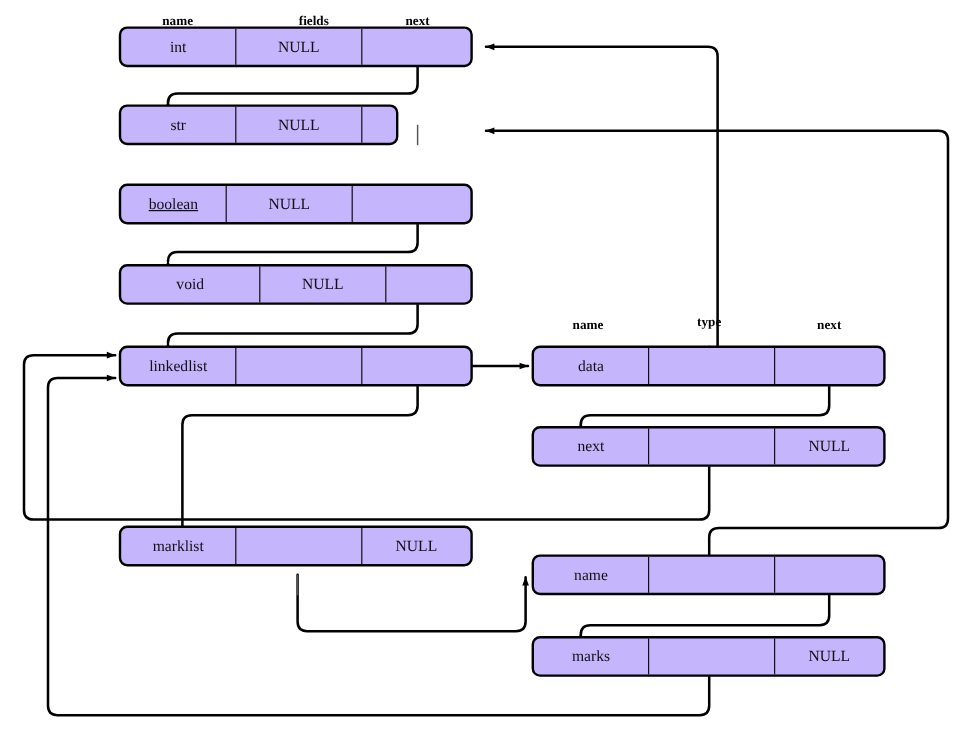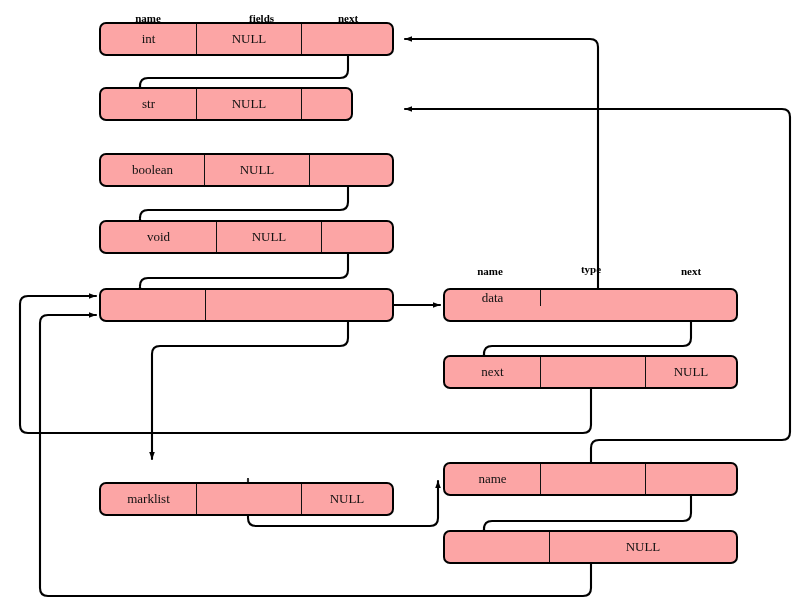--- a/index.html
+++ b/index.html
@@ -2,21 +2,21 @@
 <html><head>
 <meta charset="utf-8">
 <style>
   html,body{margin:0;padding:0;background:#ffffff;}
   body{font-family:"Liberation Serif",serif;}
   #stage{position:relative;width:800px;height:609px;background:#ffffff;overflow:hidden;}
   #wires{position:absolute;left:0;top:0;width:800px;height:609px;}
   .hdr{position:absolute;font-family:"Liberation Serif",serif;font-size:11px;font-weight:bold;color:#000;
        text-align:center;transform:translateX(-50%);white-space:nowrap;}
   .node{position:absolute;box-sizing:border-box;height:34px;border:2.2px solid #000;border-radius:7px;
-        background:#fca5a5;display:flex;align-items:stretch;}
+        background:#c4b5fd;display:flex;align-items:stretch;}
   .cell{box-sizing:border-box;display:flex;align-items:center;justify-content:center;
         font-family:"Liberation Serif",serif;font-size:13px;color:#111;overflow:hidden;white-space:nowrap;}
   .cell.div-r{border-right:1.6px solid #111;}
 </style>
 </head>
 <body>
 
 <div id="stage">
 
   <svg id="wires" viewBox="0 0 800 609" xmlns="http://www.w3.org/2000/svg">
@@ -74,57 +74,59 @@
       <div class="hdr" style="left: 490px; top: 265px;">name</div>
       <div class="hdr" style="left: 591px; top: 263px;">type</div>
       <div class="hdr" style="left: 691px; top: 265px;">next</div>
     </div>
   <div id="nodes">
       <div class="node" style="left: 99px; top: 22px; width: 295px;">
         <div class="cell div-r" style="width: 96px; flex: 0 0 auto;">int</div>
         <div class="cell div-r" style="width: 105px; flex: 0 0 auto;">NULL</div>
         <div class="cell" style="width: 94px; flex: 1 1 auto;"></div>
       </div>
-      <div class="node" style="left: 99px; top: 87px; width: 254px;">
+      <div class="node" style="left: 99px; top: 87px; width: 233px;">
         <div class="cell div-r" style="width: 96px; flex: 0 0 auto;">str</div>
         <div class="cell div-r" style="width: 105px; flex: 0 0 auto;">NULL</div>
         <div class="cell" style="width: 94px; flex: 1 1 auto;"></div>
       </div>
       <div class="node" style="left: 99px; top: 153px; width: 295px;">
-        <div class="cell div-r" style="width: 104px; flex: 0 0 auto;">boolean</div>
+        <div class="cell div-r" style="width: 88px; flex: 0 0 auto; text-decoration: underline;">boolean</div>
         <div class="cell div-r" style="width: 105px; flex: 0 0 auto;">NULL</div>
         <div class="cell" style="width: 94px; flex: 1 1 auto;"></div>
       </div>
       <div class="node" style="left: 99px; top: 220px; width: 295px;">
         <div class="cell div-r" style="width: 116px; flex: 0 0 auto;">void</div>
         <div class="cell div-r" style="width: 105px; flex: 0 0 auto;">NULL</div>
         <div class="cell" style="width: 94px; flex: 1 1 auto;"></div>
       </div>
       <div class="node" style="left: 99px; top: 288px; width: 295px;">
+        <div class="cell div-r" style="width: 96px; flex: 0 0 auto;">linkedlist</div>
         <div class="cell div-r" style="width: 105px; flex: 0 0 auto;"></div>
         <div class="cell" style="width: 94px; flex: 1 1 auto;"></div>
       </div>
-      <div class="node" style="left: 99px; top: 482px; width: 295px;">
+      <div class="node" style="left: 99px; top: 438px; width: 295px;">
         <div class="cell div-r" style="width: 96px; flex: 0 0 auto;">marklist</div>
         <div class="cell div-r" style="width: 105px; flex: 0 0 auto;"></div>
         <div class="cell" style="width: 94px; flex: 1 1 auto;">NULL</div>
       </div>
-      <div class="node" style="left: 443px; top: 288px; width: 295px; flex-direction: column;">
+      <div class="node" style="left: 443px; top: 288px; width: 295px;">
         <div class="cell div-r" style="width: 96px; flex: 0 0 auto;">data</div>
         <div class="cell div-r" style="width: 105px; flex: 0 0 auto;"></div>
         <div class="cell" style="width: 94px; flex: 1 1 auto;"></div>
       </div>
       <div class="node" style="left: 443px; top: 355px; width: 295px;">
         <div class="cell div-r" style="width: 96px; flex: 0 0 auto;">next</div>
         <div class="cell div-r" style="width: 105px; flex: 0 0 auto;"></div>
         <div class="cell" style="width: 94px; flex: 1 1 auto;">NULL</div>
       </div>
       <div class="node" style="left: 443px; top: 462px; width: 295px;">
         <div class="cell div-r" style="width: 96px; flex: 0 0 auto;">name</div>
         <div class="cell div-r" style="width: 105px; flex: 0 0 auto;"></div>
         <div class="cell" style="width: 94px; flex: 1 1 auto;"></div>
       </div>
       <div class="node" style="left: 443px; top: 530px; width: 295px;">
+        <div class="cell div-r" style="width: 96px; flex: 0 0 auto;">marks</div>
         <div class="cell div-r" style="width: 105px; flex: 0 0 auto;"></div>
         <div class="cell" style="width: 94px; flex: 1 1 auto;">NULL</div>
       </div>
     </div>
 </div>
 
 </body></html>

